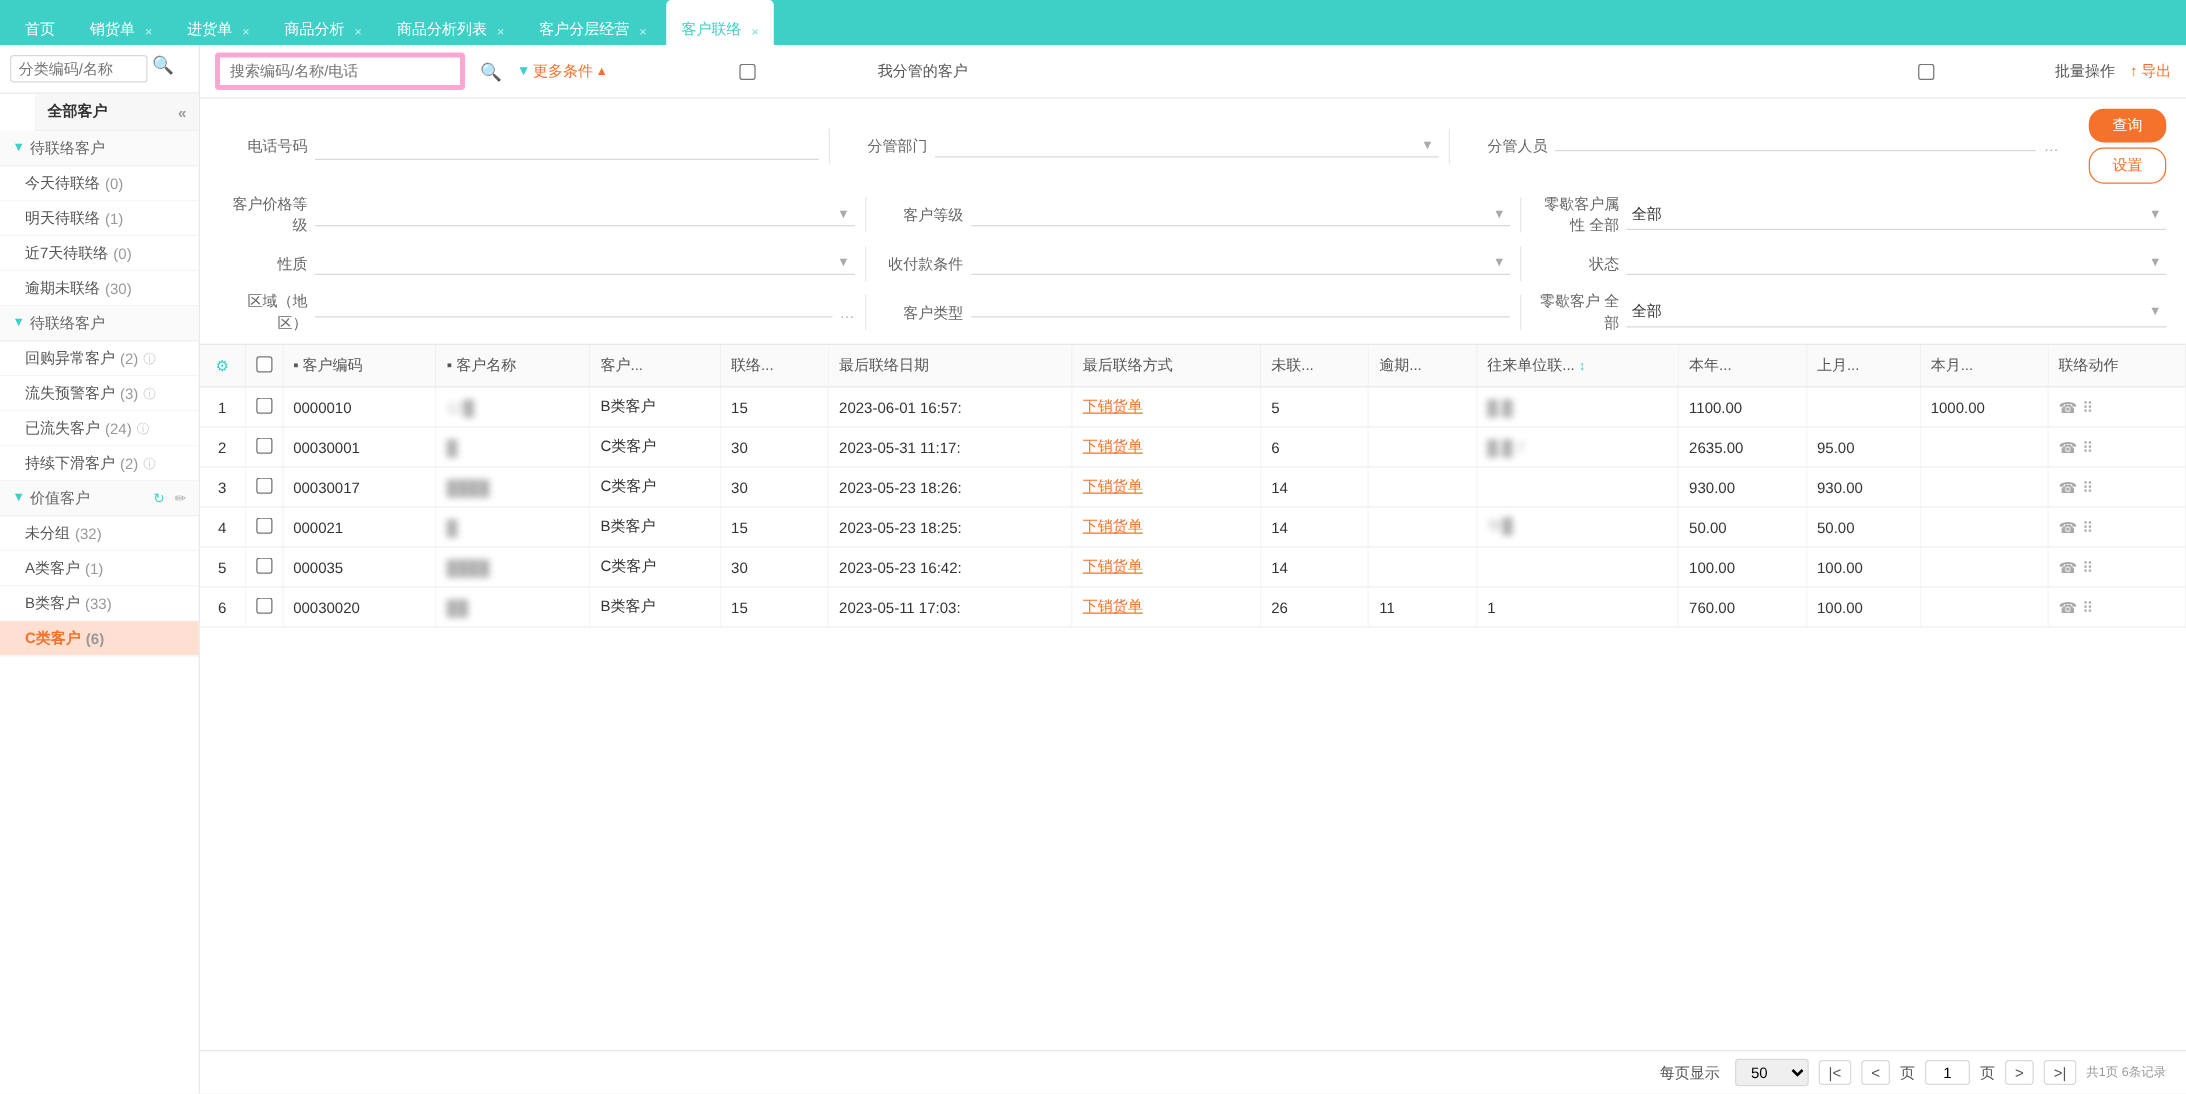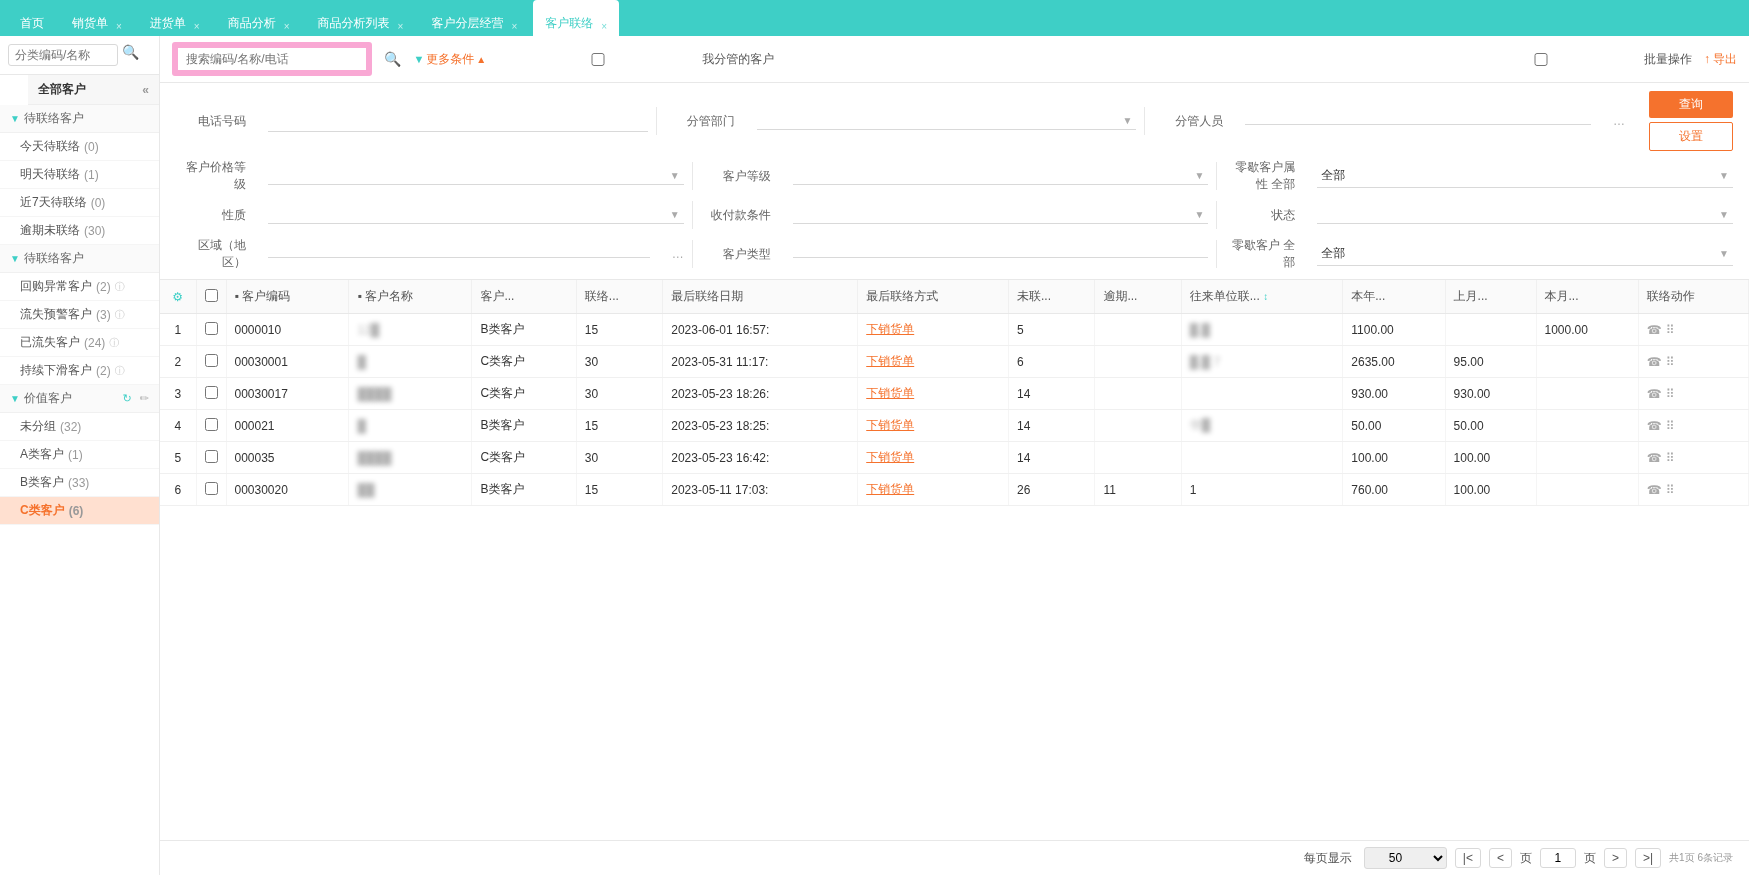--- a/index.html
+++ b/index.html
@@ -110,21 +110,21 @@
     
     .filter-bar {
       background: #fff;
       padding: 6px 12px;
       border-bottom: 1px solid #e8e8e8;
       display: flex;
       align-items: center;
       gap: 12px;
     }
     .filter-bar input {
-      border: 6px solid #f9a8d4;
+      border: 4px solid #f9a8d4;
       border-radius: 3px;
       padding: 4px 8px;
       width: 200px;
       font-size: 12px;
       outline: none;
     }
     .filter-bar .search-btn { color: #3ecfc6; cursor: pointer; font-size: 14px; }
     .filter-more { color: #f5722d; cursor: pointer; display: flex; align-items: center; gap: 2px; }
     .filter-checkbox { display: flex; align-items: center; gap: 4px; color: #555; cursor: pointer; }
     .filter-checkbox input { cursor: pointer; }
@@ -142,21 +142,21 @@
       display: flex;
       align-items: center;
       gap: 8px;
       margin-bottom: 8px;
     }
     .filter-row:last-child { margin-bottom: 0; }
     .filter-field {
       display: flex;
       align-items: center;
       flex: 1;
-      gap: 22px;
+      gap: 6px;
     }
     .filter-label {
       color: #666;
       width: 70px;
       text-align: right;
       flex-shrink: 0;
     }
     .filter-input {
       flex: 1;
       border: none;
@@ -175,22 +175,22 @@
       background: transparent;
       color: #333;
       cursor: pointer;
       display: flex;
       align-items: center;
       justify-content: space-between;
     }
     .filter-select .down-arrow { color: #aaa; font-size: 10px; }
     .filter-divider { width: 1px; background: #e8e8e8; height: 28px; }
     .filter-action-btn {
-      padding: 5px 29px;
-      border-radius: 2px;
+      padding: 5px 18px;
+      border-radius: 12px;
       cursor: pointer;
       font-size: 12px;
       border: none;
     }
     .btn-query { background: #f5722d; color: #fff; }
     .btn-settings { background: #fff; color: #f5722d; border: 1px solid #f5722d; }
 
     
     .table-container {
       flex: 1;
@@ -237,21 +237,21 @@
       display: flex;
       align-items: center;
       justify-content: flex-end;
       gap: 8px;
       color: #555;
     }
     .pagination .page-size-label { margin-right: 4px; }
     .pagination select {
       border: 1px solid #d9d9d9;
       border-radius: 3px;
-      padding: 2px 20px;
+      padding: 2px 8px;
       font-size: 12px;
     }
     .pagination .page-btn {
       border: 1px solid #d9d9d9;
       background: #fff;
       padding: 2px 7px;
       cursor: pointer;
       border-radius: 3px;
       font-size: 12px;
       color: #555;

